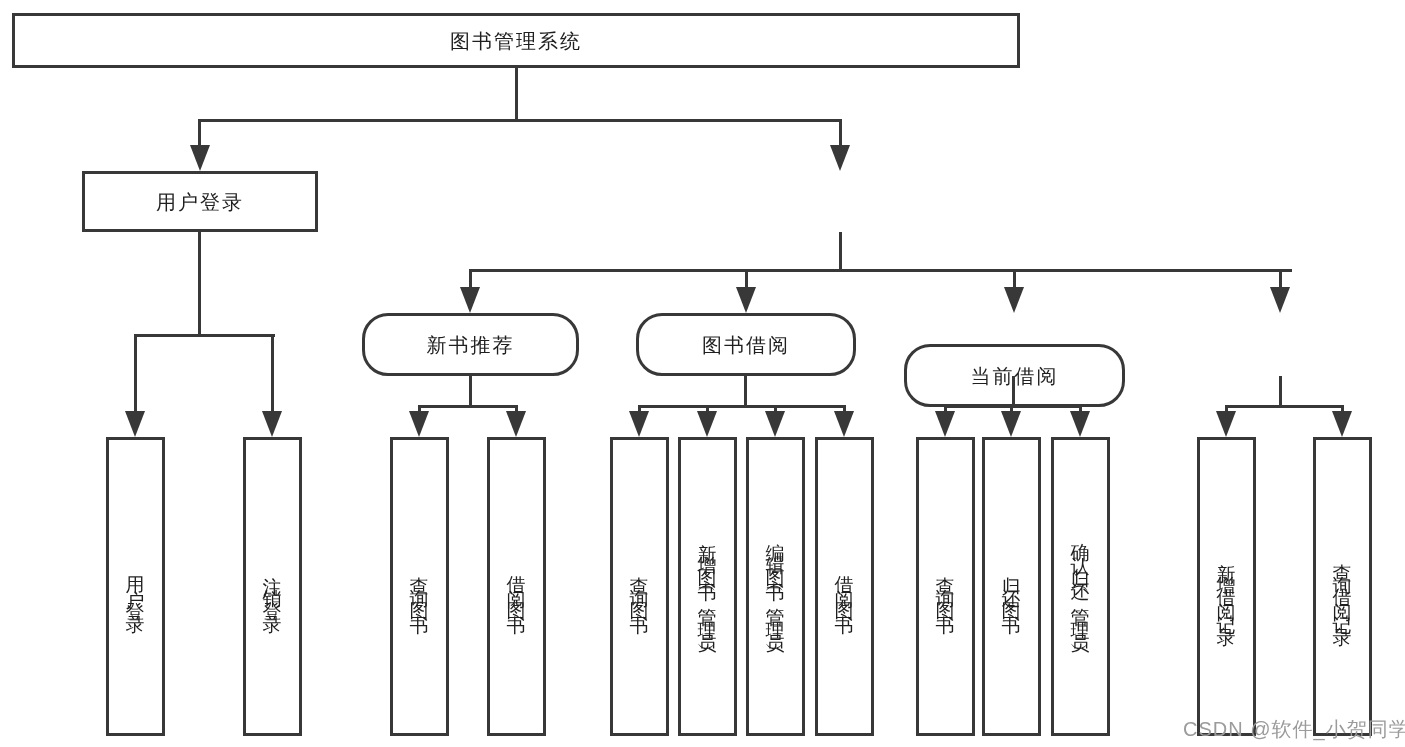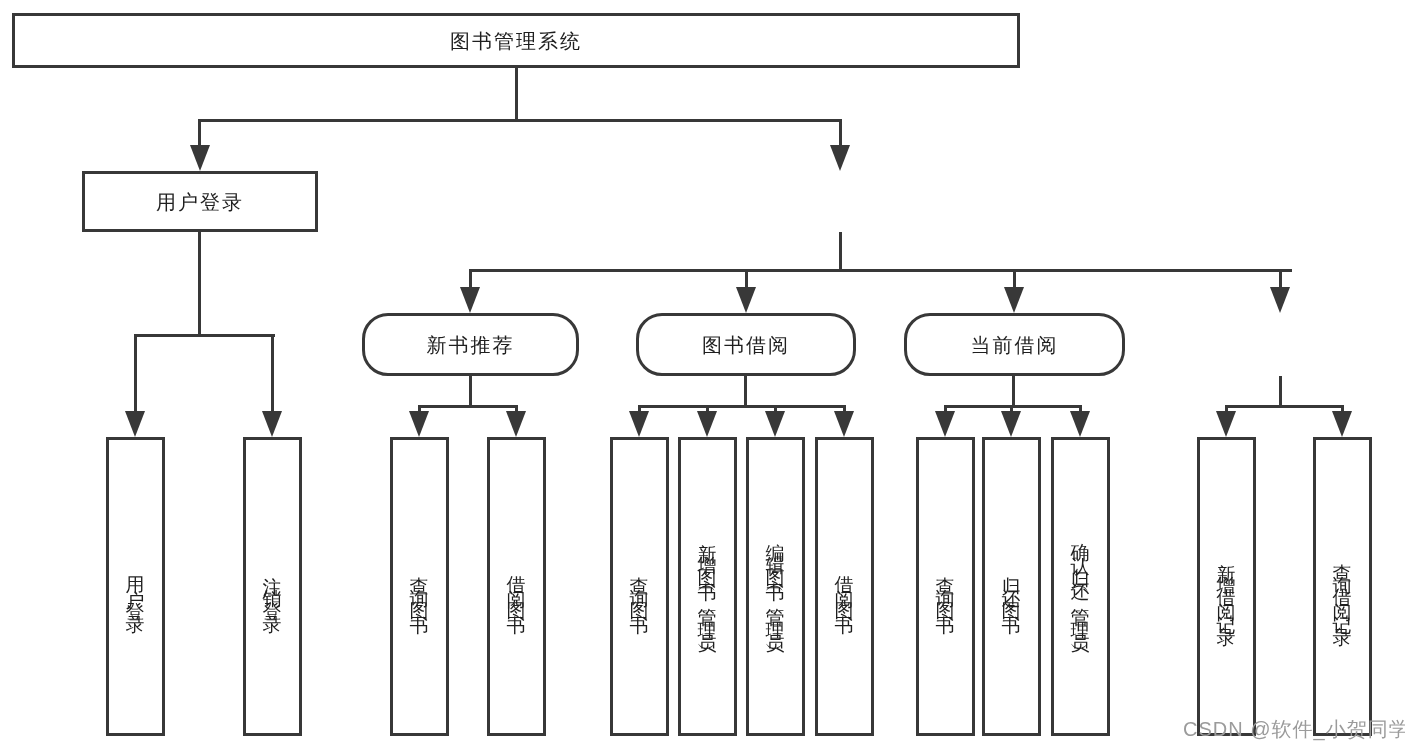--- a/index.html
+++ b/index.html
@@ -90,21 +90,21 @@
   <div class="vline" style="left:745px;  top:269px; height:21px;"></div>
   <div class="vline" style="left:1013px; top:269px; height:21px;"></div>
   <div class="vline" style="left:1279px; top:269px; height:21px;"></div>
   <div class="arrow" style="left:460px;  top:287px;"></div>
   <div class="arrow" style="left:736px;  top:287px;"></div>
   <div class="arrow" style="left:1004px; top:287px;"></div>
   <div class="arrow" style="left:1270px; top:287px;"></div>
 
   <div class="box l3" style="left:362px;  width:217px;">新书推荐</div>
   <div class="box l3" style="left:636px;  width:220px;">图书借阅</div>
-  <div class="box l3" style="left:904px;  width:221px;">当前借阅</div>
+  <div class="box l3" style="left:904px;  width:221px;margin-top:31px;">当前借阅</div>
 
   <div class="vline" style="left:469px; top:376px; height:31px;"></div>
   <div class="hline" style="left:418px; top:405px; width:100px;"></div>
   <div class="vline" style="left:418px; top:405px; height:10px;"></div>
   <div class="vline" style="left:515px; top:405px; height:10px;"></div>
   <div class="arrow" style="left:409px; top:411px;"></div>
   <div class="arrow" style="left:506px; top:411px;"></div>
 
   <div class="vline" style="left:744px; top:376px; height:31px;"></div>
   <div class="hline" style="left:638px; top:405px; width:208px;"></div>

